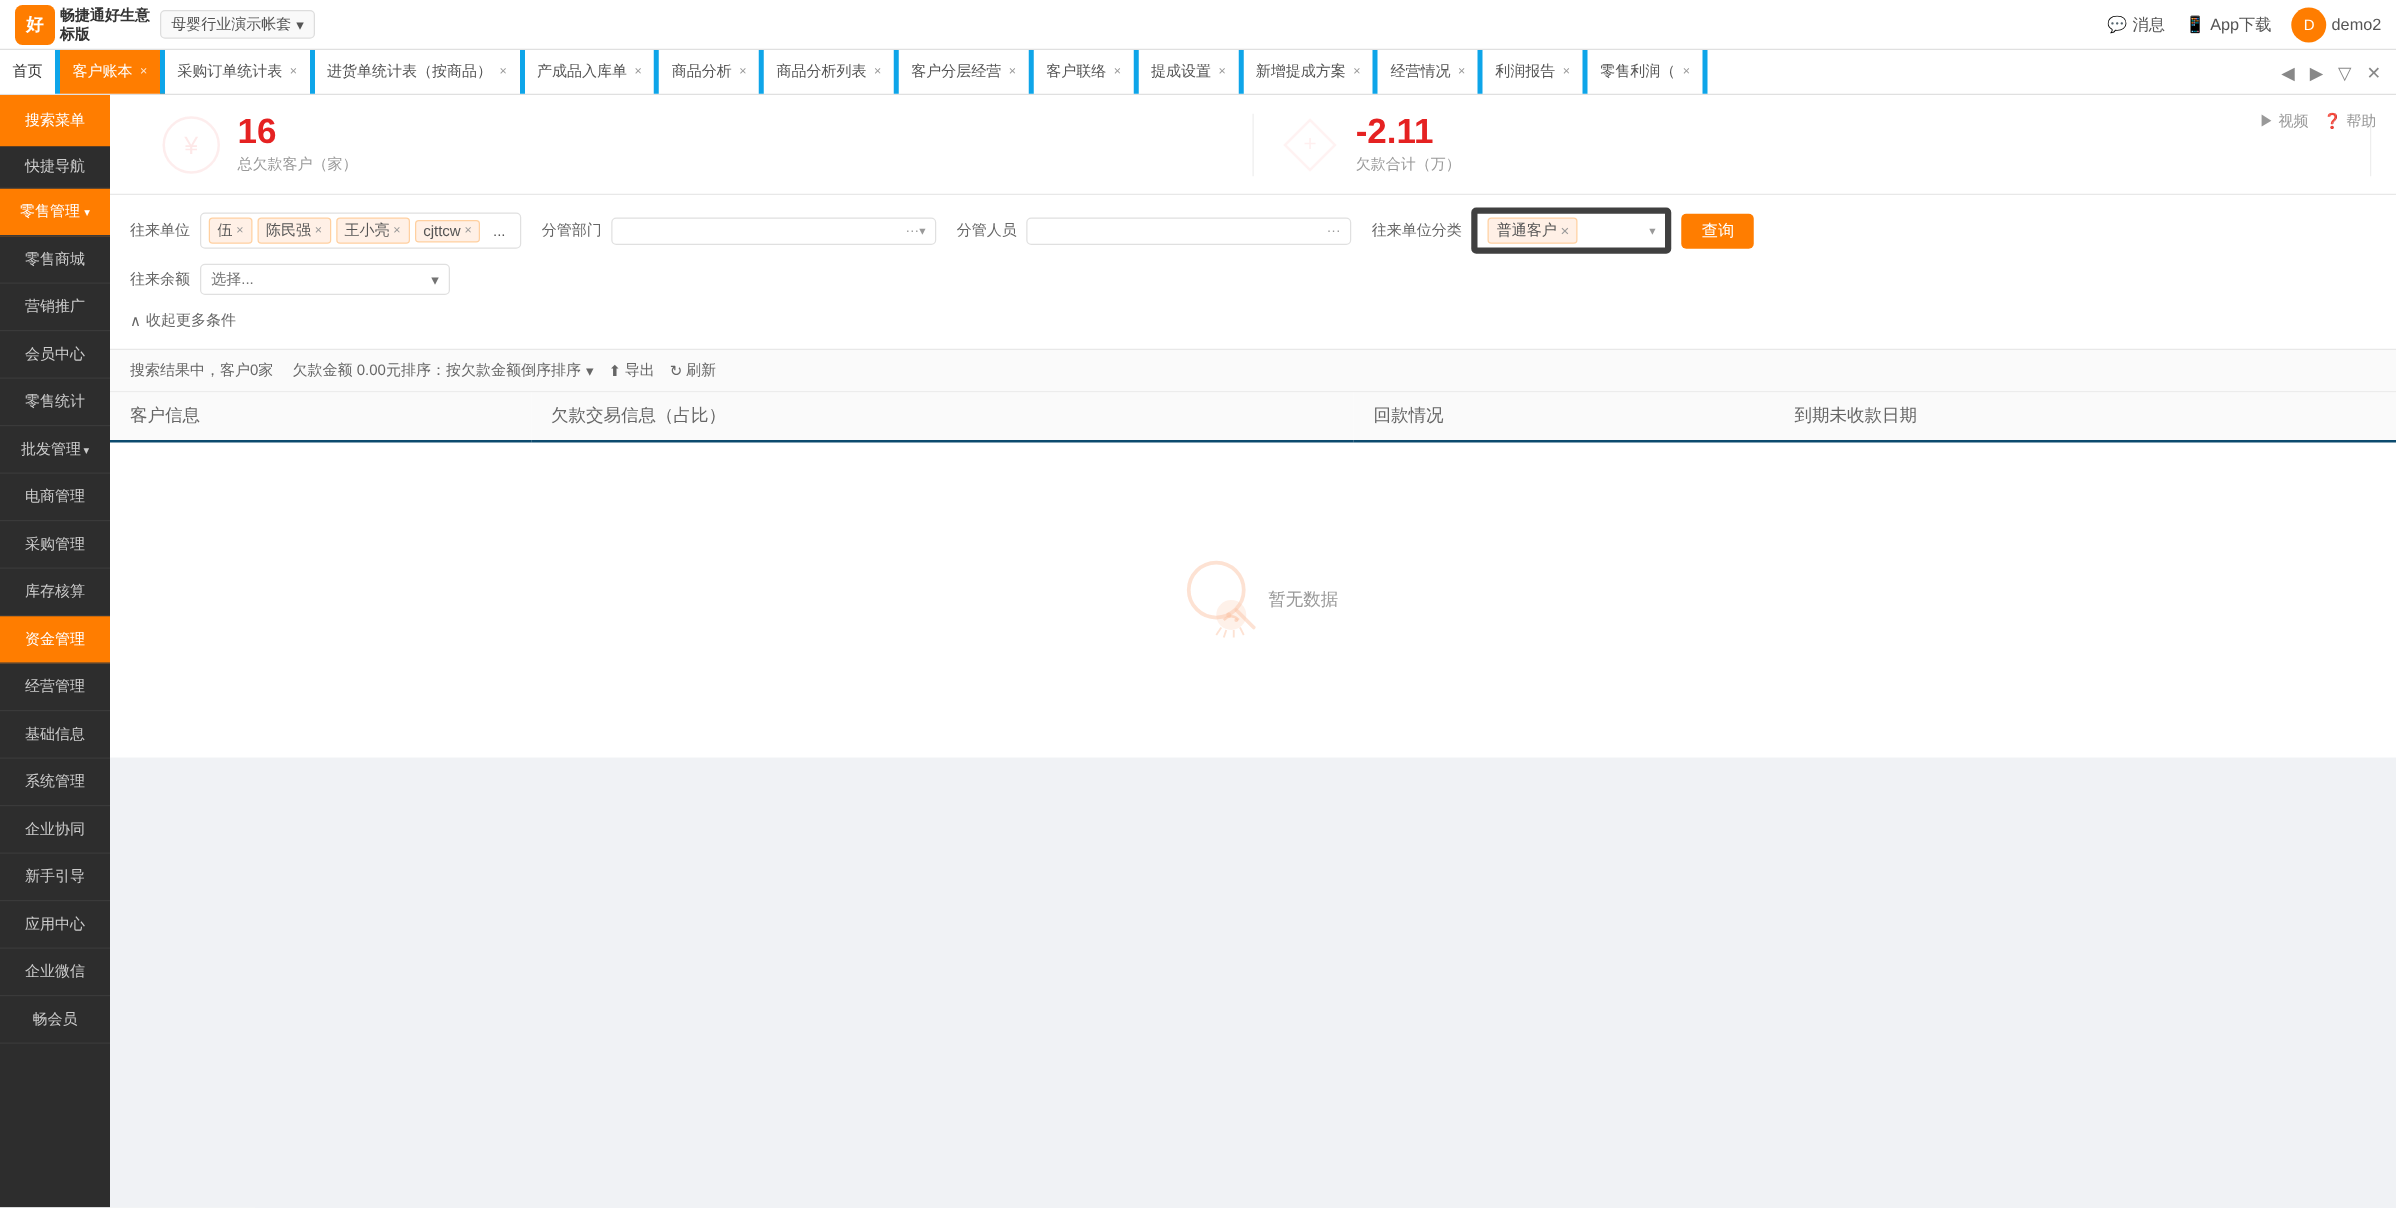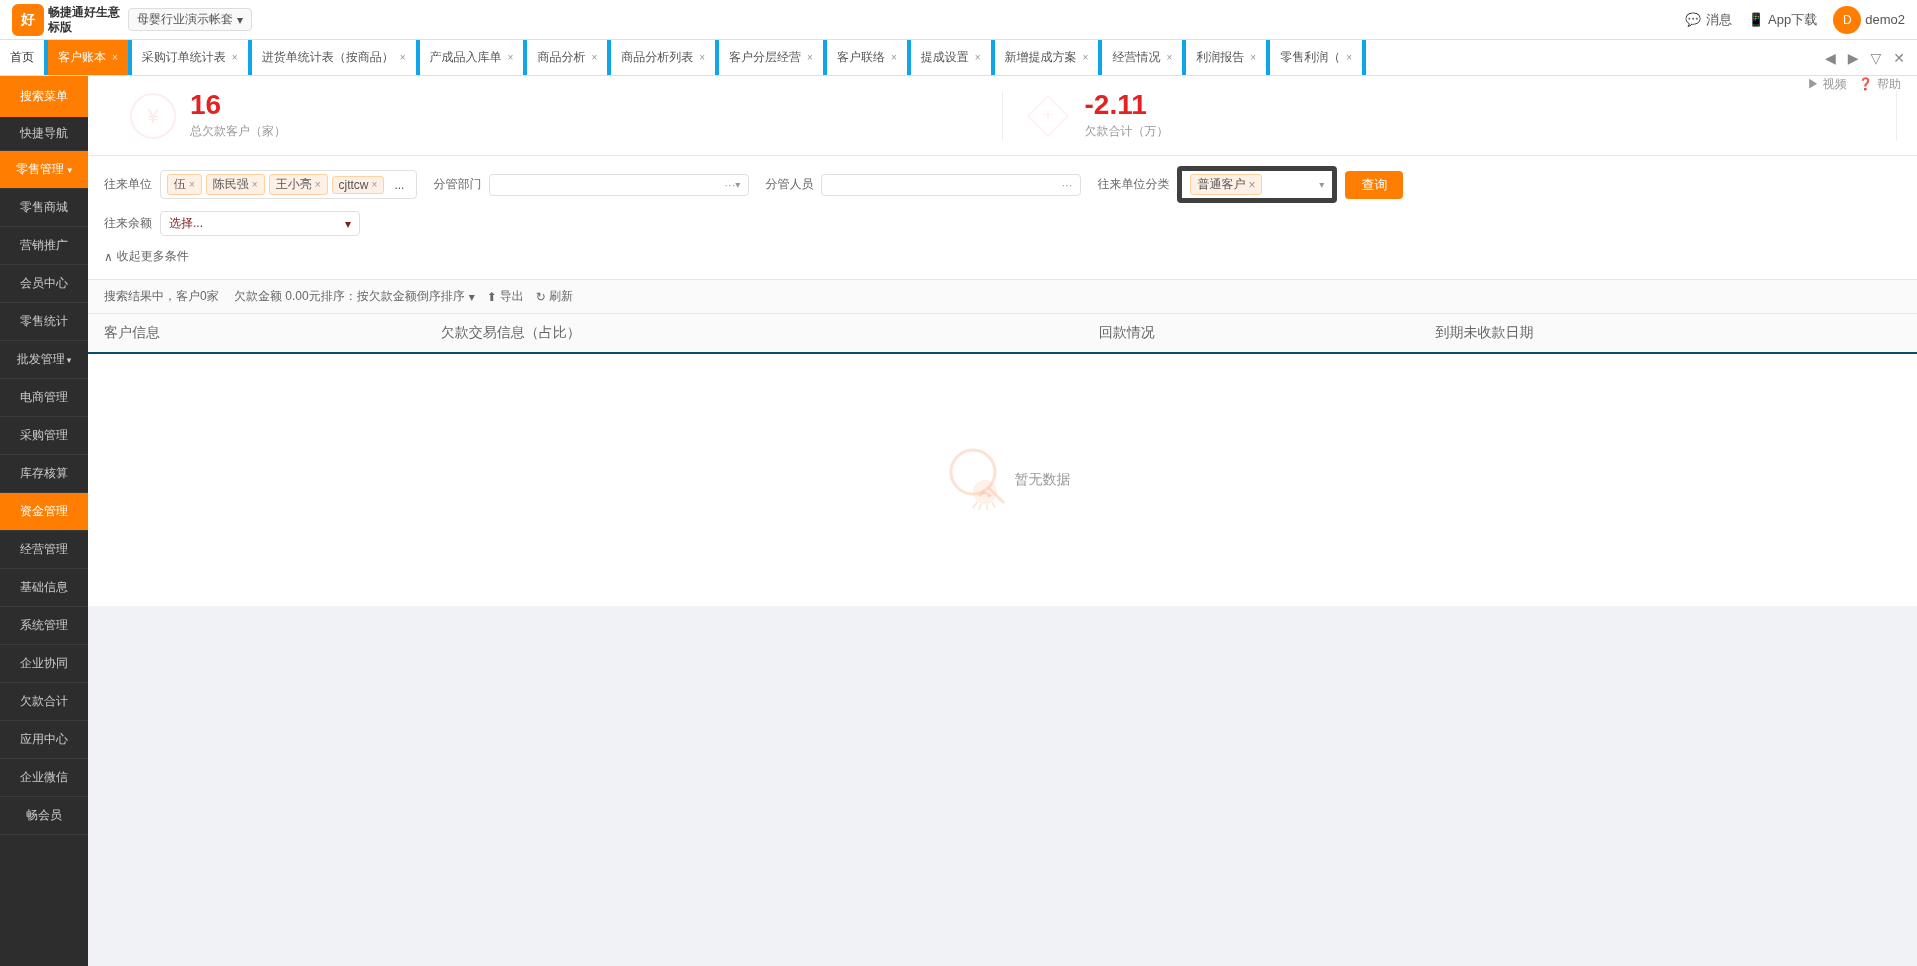--- a/index.html
+++ b/index.html
@@ -59,35 +59,35 @@
     .stat-item:last-child { border-right: none; }
     .stat-icon { width: 50px; height: 50px; opacity: 0.3; display: flex; align-items: center; justify-content: center; font-size: 36px; }
     .stat-icon.red { color: #f56c6c; }
     .stat-icon.pink { color: #ff9999; }
     .stat-icon.blue { color: #4a9eff; }
     .stat-content { display: flex; flex-direction: column; }
     .stat-number { font-size: 28px; font-weight: bold; color: #e52222; line-height: 1; }
     .stat-number.negative { color: #e52222; }
     .stat-number.black { color: #333; font-size: 26px; text-decoration: underline; }
     .stat-label { font-size: 12px; color: #999; margin-top: 4px; }
-    .stats-bar-right { position: absolute; right: 16px; top: 0; display: flex; gap: 12px; font-size: 12px; color: #999; }
+    .stats-bar-right { position: absolute; right: 16px; top: 13px; display: flex; gap: 12px; font-size: 12px; color: #999; }
     .stats-bar-right span { cursor: pointer; }
 
     
     .filter-bar { background: white; padding: 10px 16px; border-bottom: 1px solid #e8e8e8; }
     .filter-row { display: flex; align-items: center; gap: 8px; margin-bottom: 8px; flex-wrap: wrap; }
     .filter-row:last-child { margin-bottom: 0; }
     .filter-label { font-size: 12px; color: #666; white-space: nowrap; }
     .filter-tag-area { display: flex; align-items: center; gap: 4px; flex-wrap: wrap; min-width: 200px; border: 1px solid #e0e0e0; border-radius: 4px; padding: 3px 6px; }
     .filter-tag { display: flex; align-items: center; gap: 3px; background: #fff0e6; border: 1px solid #ffd0a0; border-radius: 3px; padding: 1px 6px; font-size: 12px; color: #555; }
     .filter-tag .tag-x { color: #999; cursor: pointer; font-size: 10px; }
     .filter-input-area { display: flex; align-items: center; border: 1px solid #e0e0e0; border-radius: 4px; padding: 3px 8px; min-width: 200px; flex: 1; max-width: 300px; justify-content: space-between; }
     .filter-input-area input { border: none; outline: none; font-size: 12px; width: 100%; color: #333; }
     .filter-dropdown { display: flex; align-items: center; border: 1px solid #e0e0e0; border-radius: 4px; padding: 3px 8px; min-width: 200px; flex: 1; max-width: 300px; justify-content: space-between; cursor: pointer; }
-    .filter-dropdown span { font-size: 12px; color: #7f1d1d; }
+    .filter-dropdown span { font-size: 12px; color: #737373; }
     .chevron-down { color: #999; font-size: 10px; }
     .filter-classify { display: flex; align-items: center; border: 5px solid #404040; border-radius: 4px; padding: 3px 8px; min-width: 120px; justify-content: space-between; }
     .filter-tag-selected { display: flex; align-items: center; gap: 3px; background: #fff0e6; border: 1px solid #ffd0a0; border-radius: 3px; padding: 1px 6px; font-size: 12px; color: #555; }
     .query-btn { background: #ff7d00; color: white; border: none; border-radius: 4px; padding: 5px 16px; font-size: 13px; cursor: pointer; white-space: nowrap; }
     .collapse-btn { display: flex; align-items: center; gap: 4px; font-size: 12px; color: #666; cursor: pointer; margin: 0 auto; }
 
     
     .result-bar { background: #fafafa; padding: 8px 16px; display: flex; align-items: center; border-bottom: 1px solid #e8e8e8; font-size: 12px; color: #666; }
     .result-bar-right { display: flex; align-items: center; gap: 12px; }
     .result-bar-right span { cursor: pointer; display: flex; align-items: center; gap: 3px; }
@@ -210,21 +210,21 @@
       批发管理 <span style="font-size:9px;">▾</span>
     </div>
     <div class="sidebar-item">电商管理</div>
     <div class="sidebar-item">采购管理</div>
     <div class="sidebar-item">库存核算</div>
     <div class="sidebar-item" style="background:#ff7d00;color:white;">资金管理</div>
     <div class="sidebar-item">经营管理</div>
     <div class="sidebar-item">基础信息</div>
     <div class="sidebar-item">系统管理</div>
     <div class="sidebar-item">企业协同</div>
-    <div class="sidebar-item">欠款合计</div>
+    <div class="sidebar-item">新手引导</div>
     <div class="sidebar-item">应用中心</div>
     <div class="sidebar-item">企业微信</div>
     <div class="sidebar-item">畅会员</div>
   </div>
 
   <div class="content-area">
 
     <div class="stats-bar">
 
       <div class="stat-item">

